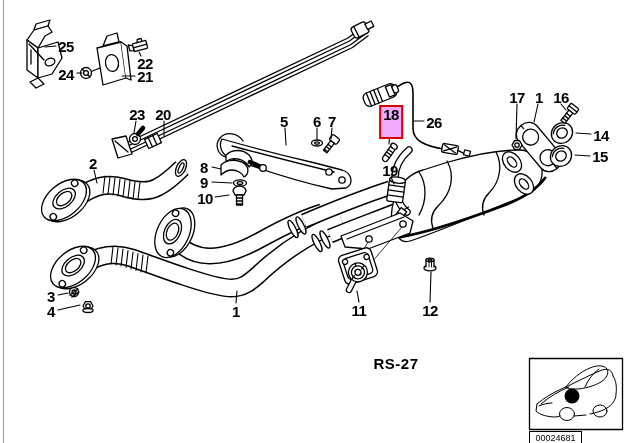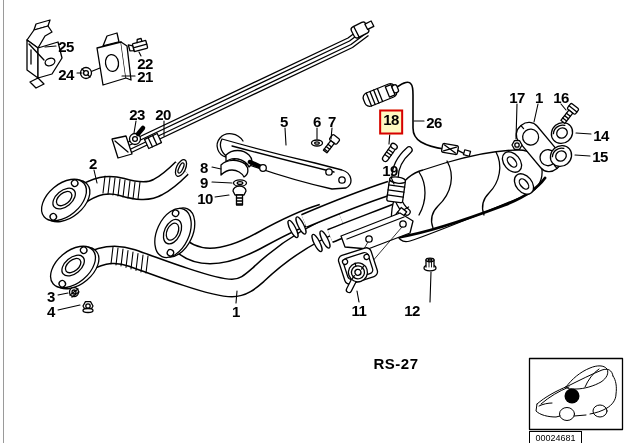--- a/index.html
+++ b/index.html
@@ -8,21 +8,21 @@
     font-family:"Liberation Sans",sans-serif;
   }
   .canvas svg{position:absolute;left:0;top:0;}
   .labels{position:absolute;left:0;top:0;width:100%;height:100%;pointer-events:none;}
   .part-label{
     position:absolute;transform:translate(-50%,-50%);
     font-weight:700;font-size:15px;line-height:1;color:#000;letter-spacing:-0.5px;
     white-space:nowrap;
   }
   .part-label.highlighted{
-    border:2px solid var(--hl,#d60000);background:#fef9c3;padding:0 2px 6px 2px;text-align:center;
+    border:2px solid var(--hl,#d60000);background:#f0abfc;padding:0 2px 15px 2px;text-align:center;
   }
   .rs-code{
     position:absolute;transform:translate(-50%,-50%);
     font-weight:700;font-size:15px;color:#000;letter-spacing:0.5px;
   }
   .inset-number{
     position:absolute;left:529px;top:431px;width:51px;height:12px;
     border:1px solid #000;background:#fff;
     font-size:9px;line-height:12px;text-align:center;color:#000;overflow:hidden;
   }
@@ -383,21 +383,21 @@
       <div class="part-label" style="left: 93px; top: 163px;">2</div>
       <div class="part-label" style="left: 51px; top: 296px;">3</div>
       <div class="part-label" style="left: 51px; top: 311px;">4</div>
       <div class="part-label" style="left: 284px; top: 121px;">5</div>
       <div class="part-label" style="left: 317px; top: 121px;">6</div>
       <div class="part-label" style="left: 332px; top: 121px;">7</div>
       <div class="part-label" style="left: 204px; top: 167px;">8</div>
       <div class="part-label" style="left: 204px; top: 182px;">9</div>
       <div class="part-label" style="left: 205px; top: 198px;">10</div>
       <div class="part-label" style="left: 359px; top: 310px;">11</div>
-      <div class="part-label" style="left: 412px; top: 310px; text-align: right;">12</div>
+      <div class="part-label" style="left: 430px; top: 310px; text-align: right;">12</div>
       <div class="part-label" style="left: 539px; top: 97px;">1</div>
       <div class="part-label" style="left: 601px; top: 135px; text-align: center;">14</div>
       <div class="part-label" style="left: 600px; top: 156px;">15</div>
       <div class="part-label" style="left: 561px; top: 97px;">16</div>
       <div class="part-label" style="left: 517px; top: 97px;">17</div>
       <div class="part-label highlighted" style="left: 391px; top: 122px;">18</div>
       <div class="part-label" style="left: 390px; top: 170px;">19</div>
       <div class="part-label" style="left: 163px; top: 114px;">20</div>
       <div class="part-label" style="left: 145px; top: 76px;">21</div>
       <div class="part-label" style="left: 145px; top: 63px;">22</div>

